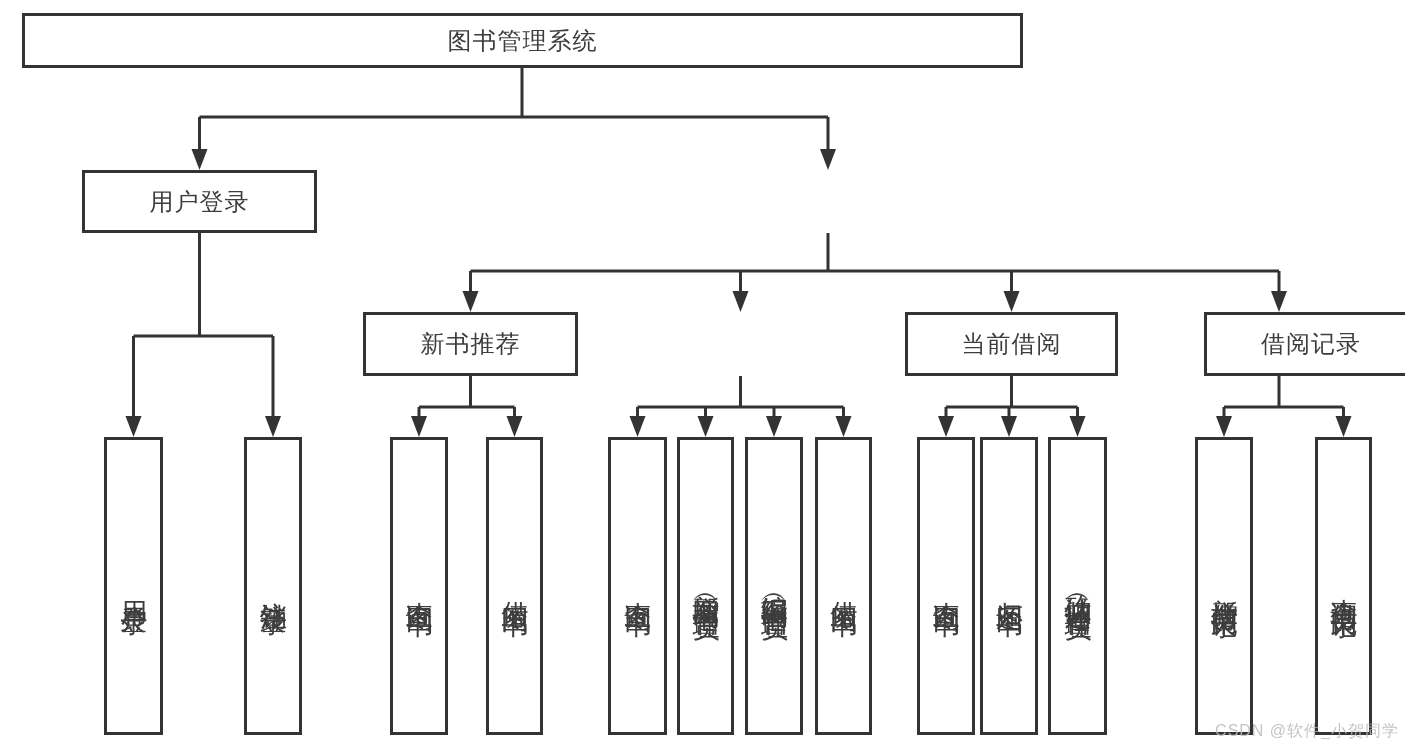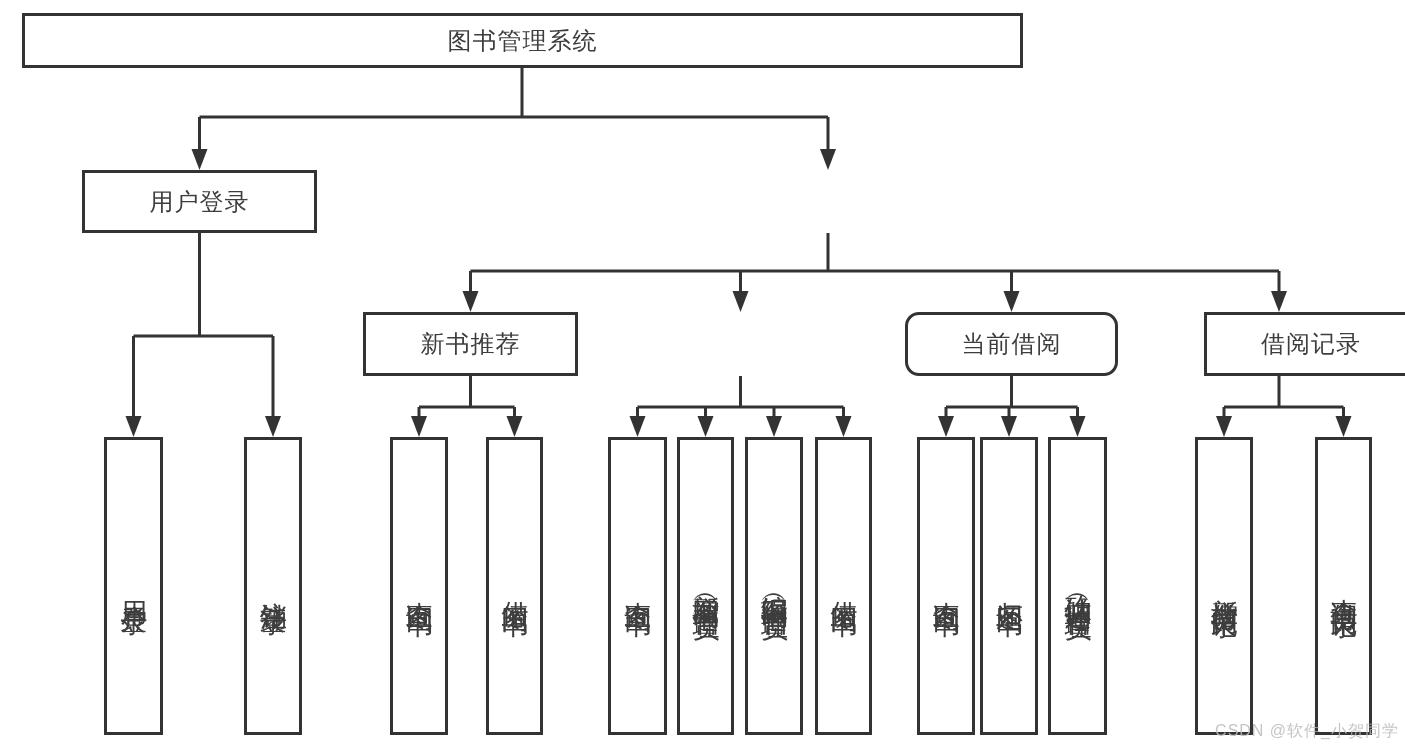--- a/index.html
+++ b/index.html
@@ -75,21 +75,21 @@
       <polygon points="1216,416 1232,416 1224,437"></polygon>
       <polygon points="1335.5,416 1351.5,416 1343.5,437"></polygon>
     </g>
   </svg>
 
   <div class="node hbox" style="left:22px;top:13px;width:1001px;height:55px;">图书管理系统</div>
 
   <div class="node hbox" style="left:82px;top:170px;width:235px;height:63px;">用户登录</div>
 
   <div class="node hbox" style="left:363px;top:312px;width:215px;height:64px;">新书推荐</div>
-  <div class="node hbox" style="left:905px;top:312px;width:213px;height:64px;border-radius:14px;">当前借阅</div>
+  <div class="node hbox" style="left:905px;top:312px;width:213px;height:64px;">当前借阅</div>
   <div class="node hbox" style="left:1172px;top:312px;width:214px;height:64px;margin-left:32px;">借阅记录</div>
 
   <div class="node vbox" style="left:104px;top:437px;width:59px;height:298px;">用户登录</div>
   <div class="node vbox" style="left:244px;top:437px;width:58px;height:298px;">注销登录</div>
 
   <div class="node vbox" style="left:390px;top:437px;width:58px;height:298px;">查询图书</div>
   <div class="node vbox" style="left:486px;top:437px;width:57px;height:298px;">借阅图书</div>
 
   <div class="node vbox" style="left:608px;top:437px;width:59px;height:298px;">查询图书</div>
   <div class="node vbox" style="left:677px;top:437px;width:57px;height:298px;">新增图书（管理员）</div>

